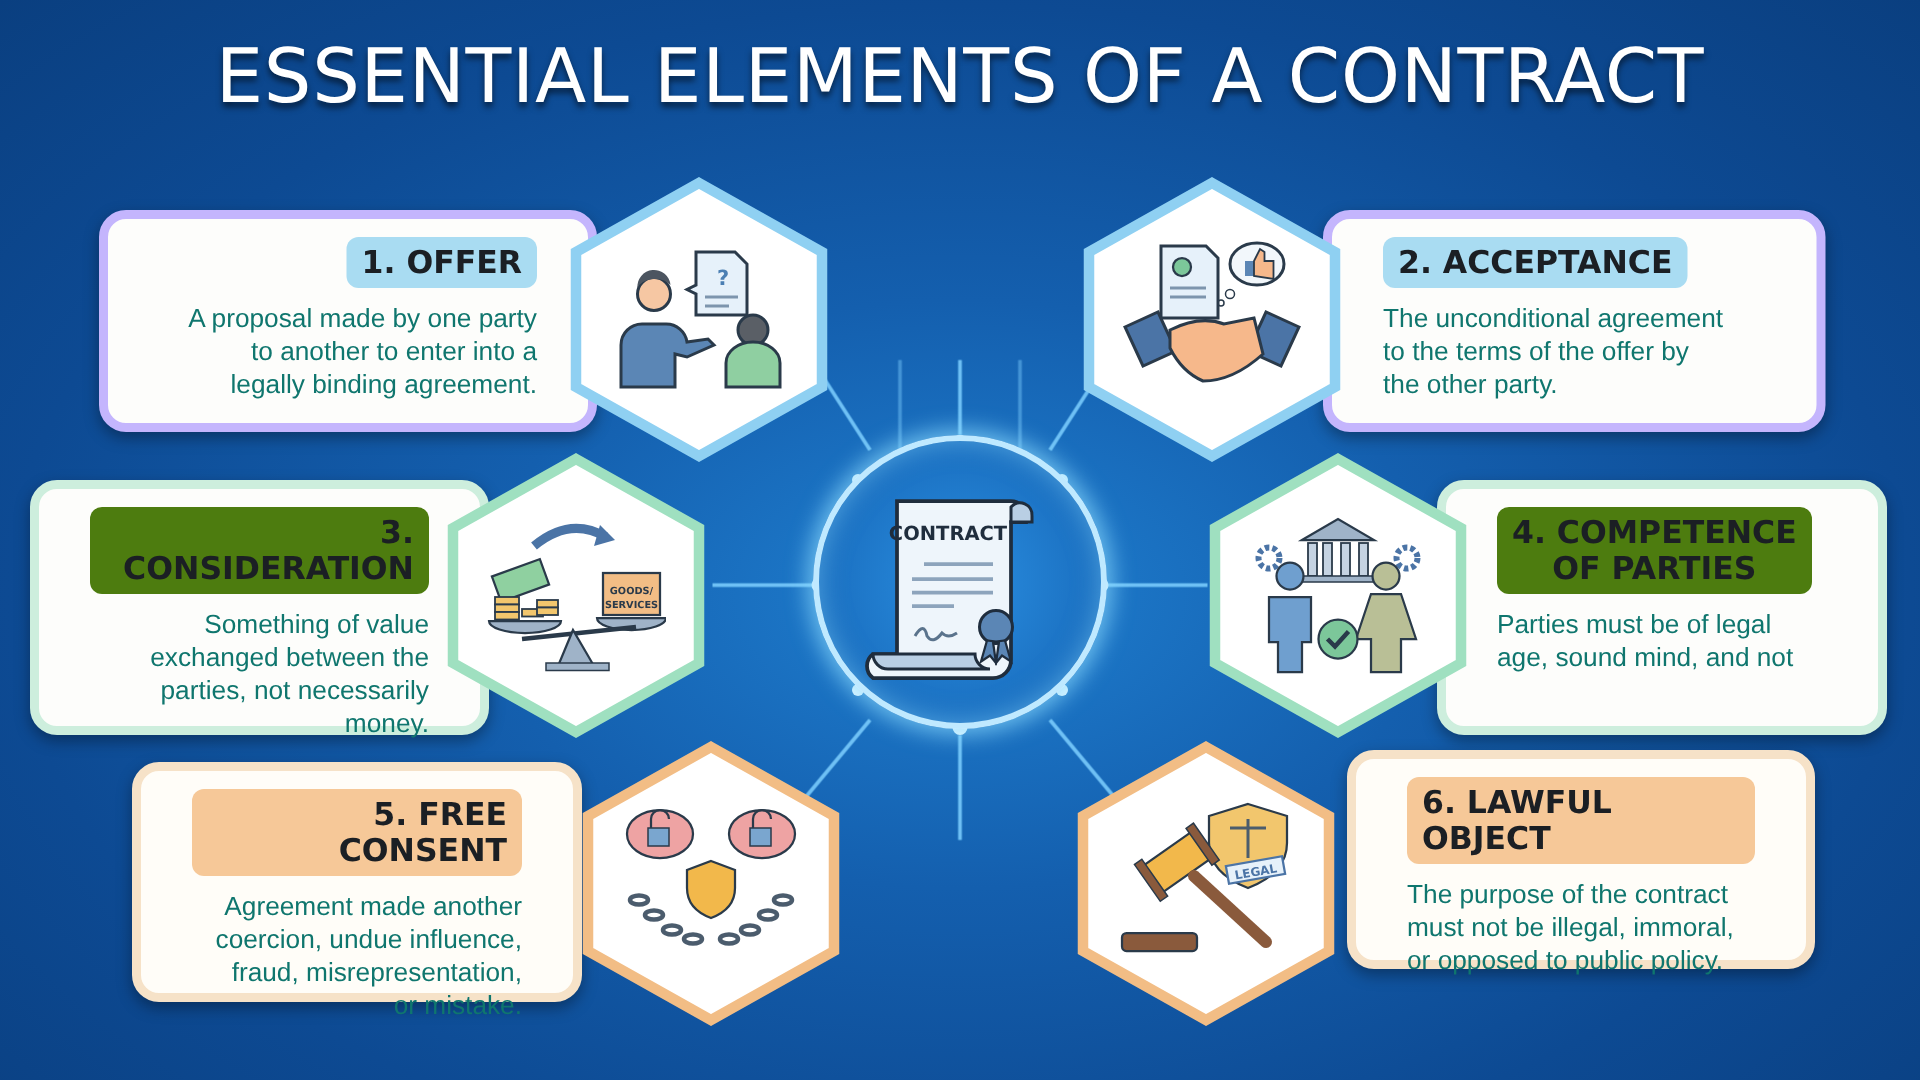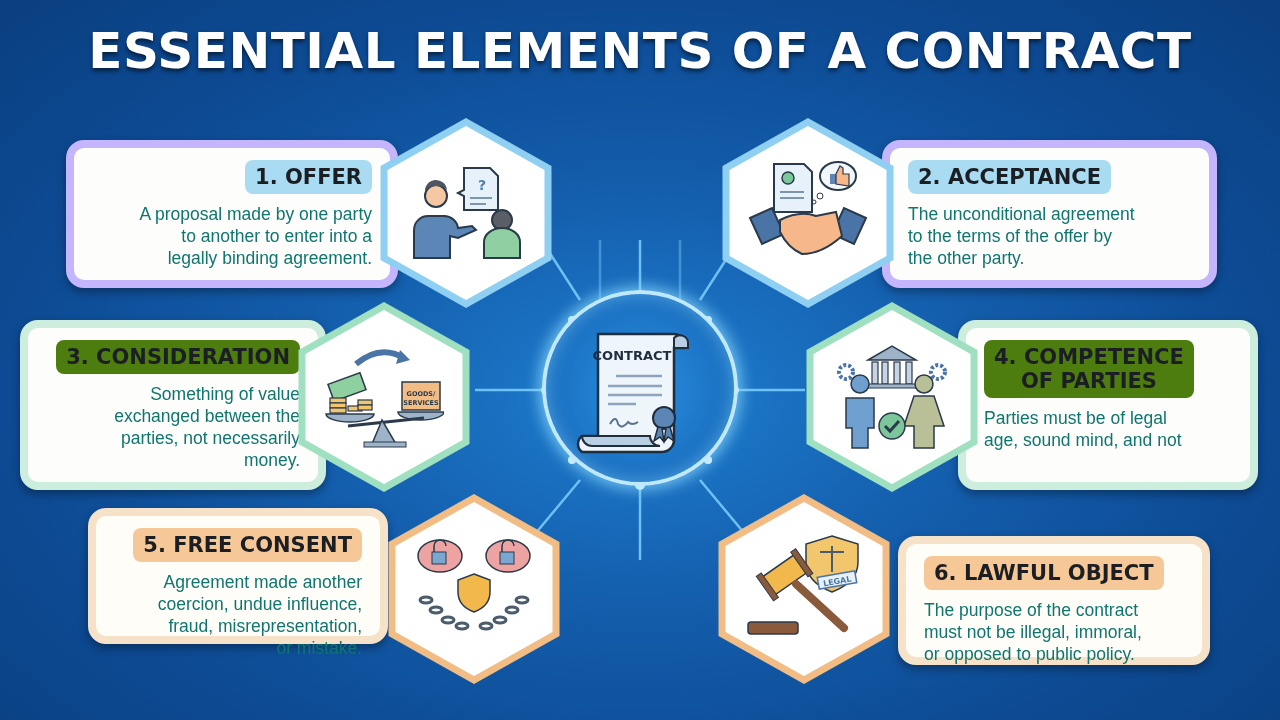--- a/index.html
+++ b/index.html
@@ -4,30 +4,30 @@
 <style>
   * { box-sizing: border-box; margin: 0; padding: 0; }
   html, body { width: 1280px; height: 720px; overflow: hidden; }
   body {
     font-family: "Liberation Sans", sans-serif;
     background: radial-gradient(ellipse at 50% 55%, #1f7fd0 0%, #145fae 35%, #0d4a93 70%, #0a3f80 100%);
     position: relative;
   }
   .title {
     position: absolute; left: 0; top: 22px; width: 1280px; text-align: center;
-    font-family: "DejaVu Sans", sans-serif; font-weight: bold; font-size: 50px;
+    font-family: "DejaVu Sans", sans-serif; font-weight: normal; font-size: 50px;
     color: #ffffff; letter-spacing: 0.5px;
     text-shadow: 0 3px 4px rgba(0,0,0,0.55);
   }
   svg.circuit { position: absolute; left: 0; top: 0; }
   .card {
     position: absolute; background: #fdfdfb; border-radius: 18px;
-    border: 8px solid #c4b5fd;
+    border: 6px solid #c4b5fd;
     box-shadow: 0 4px 10px rgba(0,0,0,0.35);
-    padding: 12px 18px;
+    padding: 12px 34px;
   }
   .card.green { border-color: #cdeedd; }
   .card.orange { border-color: #f6e2c8; background:#fffdf8; }
   .card.left { text-align: right; }
   .card.right { text-align: left; }
   .pill {
     display: inline-block; font-family: "DejaVu Sans", sans-serif; font-weight: bold;
     font-size: 21px; color: #1b1f24; padding: 5px 10px; border-radius: 8px; line-height: 1.15;
   }
   .pill.blue { background: #a9dcf2; }
@@ -130,31 +130,31 @@
 <div class="card right green" style="left:958px;top:320px;width:300px;height:170px;">
   <span class="pill green" style="text-align:center;">
     <span>4. COMPETENCE</span><br><span>OF PARTIES</span>
   </span>
   <div class="desc">
     <div>Parties must be of legal</div>
     <div>age, sound mind, and not</div>
   </div>
 </div>
 
-<div class="card left orange" style="left:88px;top:508px;width:300px;height:136px;">
+<div class="card left orange" style="left:88px;top:508px;width:300px;height:160px;">
   <span class="pill orange">5. FREE CONSENT</span>
   <div class="desc">
     <div>Agreement made another</div>
     <div>coercion, undue influence,</div>
     <div>fraud, misrepresentation,</div>
     <div>or mistake.</div>
   </div>
 </div>
 
-<div class="card right orange" style="left:898px;top:536px;width:312px;height:129px;">
+<div class="card right orange" style="left:898px;top:500px;width:312px;height:146px;">
   <span class="pill orange">6. LAWFUL OBJECT</span>
   <div class="desc">
     <div>The purpose of the contract</div>
     <div>must not be illegal, immoral,</div>
     <div>or opposed to public policy.</div>
   </div>
 </div>
 
 <div class="hex" style="left:380px;top:118px;">
   <svg width="172" height="190">

